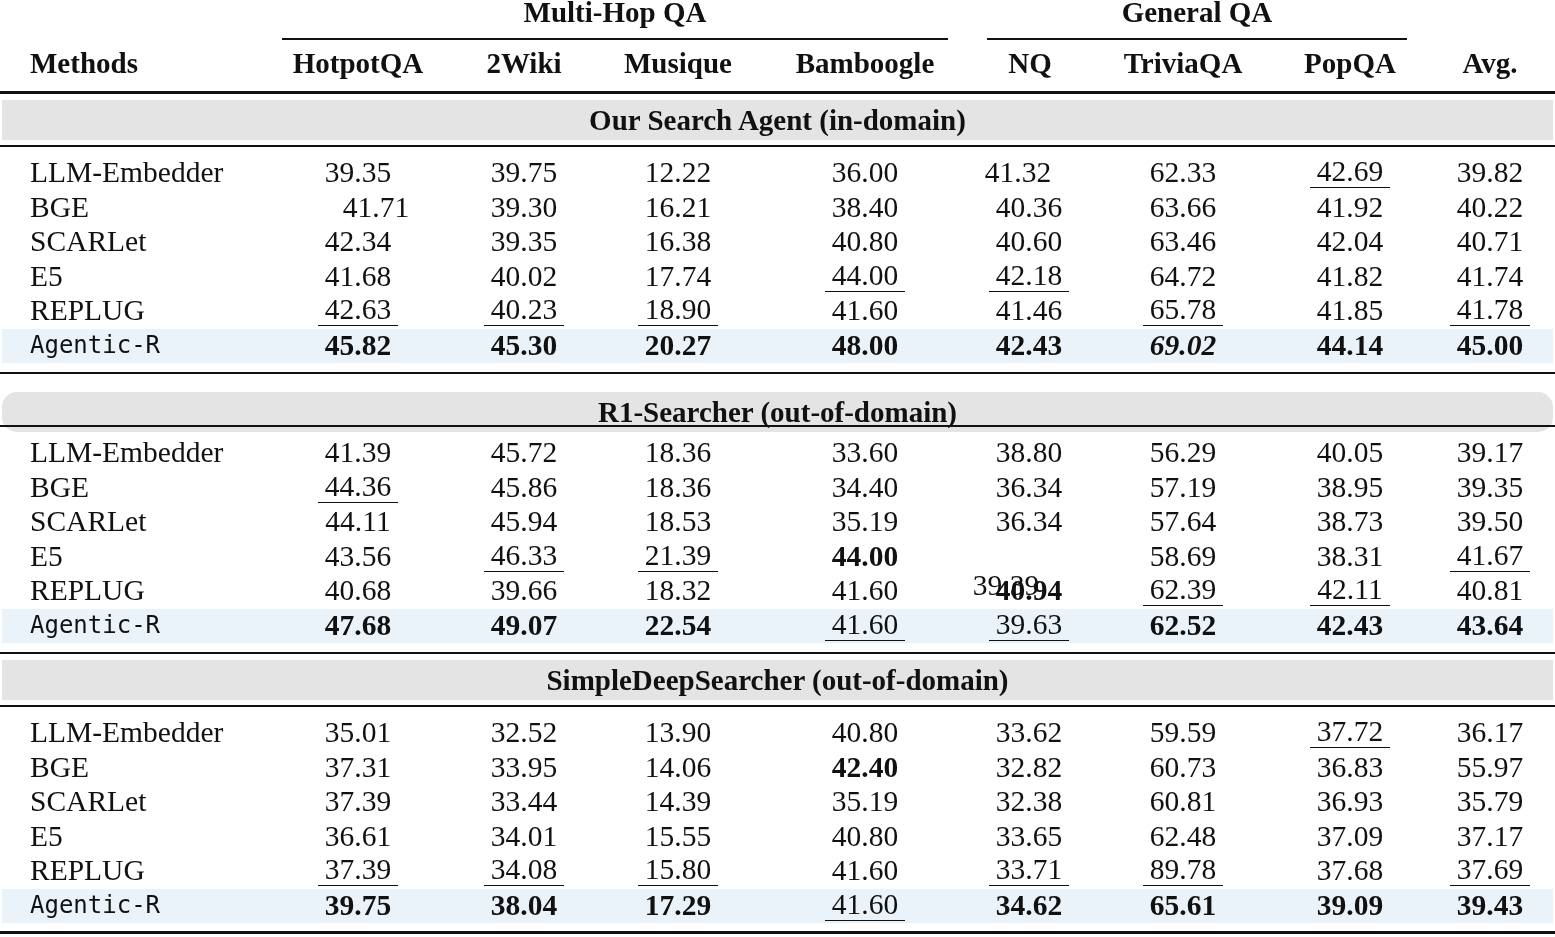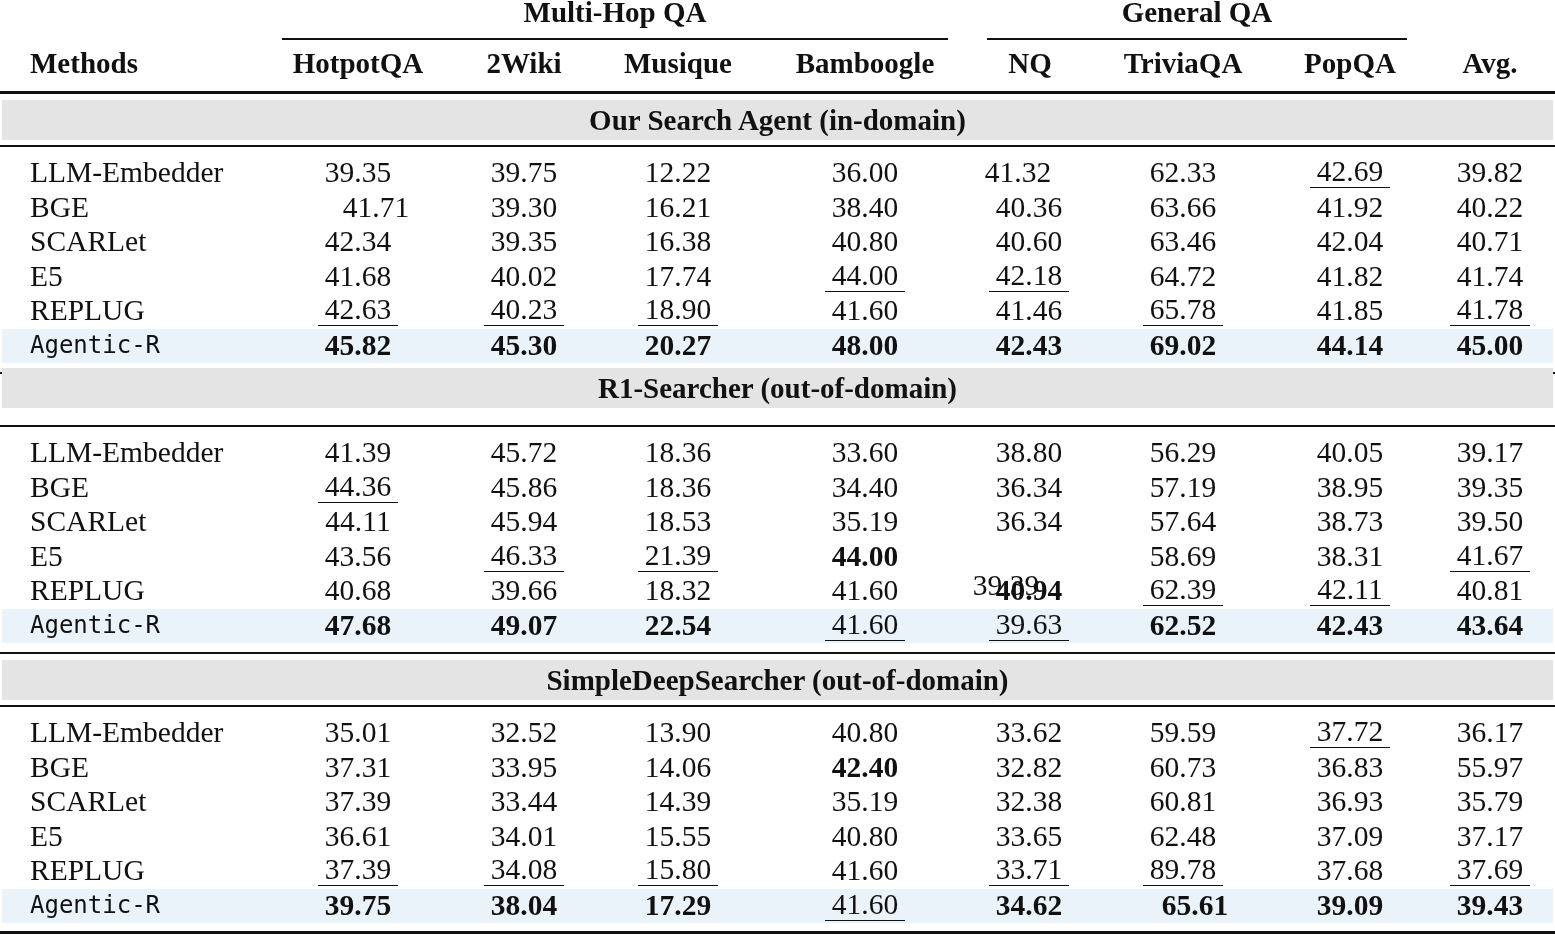--- a/index.html
+++ b/index.html
@@ -102,26 +102,26 @@
         <span class="cell u" style="left: 1450px; width: 80px;">41.78</span>
       </div>
       <div class="abs hl" style="top:328.5px;"></div>
       <div class="abs row" style="top:328px;">
         <span class="cell method mono">Agentic-R</span>
         <span class="cell b" style="left: 318px; width: 80px;">45.82</span>
         <span class="cell b" style="left: 484px; width: 80px;">45.30</span>
         <span class="cell b" style="left: 638px; width: 80px;">20.27</span>
         <span class="cell b" style="left: 825px; width: 80px;">48.00</span>
         <span class="cell b" style="left: 989px; width: 80px;">42.43</span>
-        <span class="cell b" style="left: 1143px; width: 80px;">69.02</span>
+        <span class="cell b" style="left: 1143px; width: 80px; font-style: italic;">69.02</span>
         <span class="cell b" style="left: 1310px; width: 80px;">44.14</span>
         <span class="cell b" style="left: 1450px; width: 80px;">45.00</span>
       </div>
       <div class="abs rule" style="top:372px;height:2px;"></div>
-      <div class="abs band" style="top:368px;">
+      <div class="abs band" style="top:392px;border-radius:15px;">
         <div class="band-title">R1-Searcher (out-of-domain)</div>
       </div>
       <div class="abs rule" style="top:425px;height:1.6px;"></div>
       <div class="abs row" style="top:435px;">
         <span class="cell method">LLM-Embedder</span>
         <span class="cell" style="left: 318px; width: 80px;">41.39</span>
         <span class="cell" style="left: 484px; width: 80px;">45.72</span>
         <span class="cell" style="left: 638px; width: 80px;">18.36</span>
         <span class="cell" style="left: 825px; width: 80px;">33.60</span>
         <span class="cell" style="left: 989px; width: 80px;">38.80</span>
@@ -246,20 +246,20 @@
         <span class="cell u" style="left: 1450px; width: 80px;">37.69</span>
       </div>
       <div class="abs hl" style="top:888.5px;"></div>
       <div class="abs row" style="top:888px;">
         <span class="cell method mono">Agentic-R</span>
         <span class="cell b" style="left: 318px; width: 80px;">39.75</span>
         <span class="cell b" style="left: 484px; width: 80px;">38.04</span>
         <span class="cell b" style="left: 638px; width: 80px;">17.29</span>
         <span class="cell u" style="left: 825px; width: 80px;">41.60</span>
         <span class="cell b" style="left: 989px; width: 80px;">34.62</span>
-        <span class="cell b" style="left: 1143px; width: 80px; margin-left: 12px;">65.61</span>
+        <span class="cell b" style="left: 1143px; width: 80px;">65.61</span>
         <span class="cell b" style="left: 1310px; width: 80px;">39.09</span>
         <span class="cell b" style="left: 1450px; width: 80px;">39.43</span>
       </div>
       <div class="abs rule" style="top: 91px; height: 2px;"></div>
       <div class="abs rule" style="top: 931px; height: 3px;"></div>
     </div>
 </div>
 
 </body></html>

